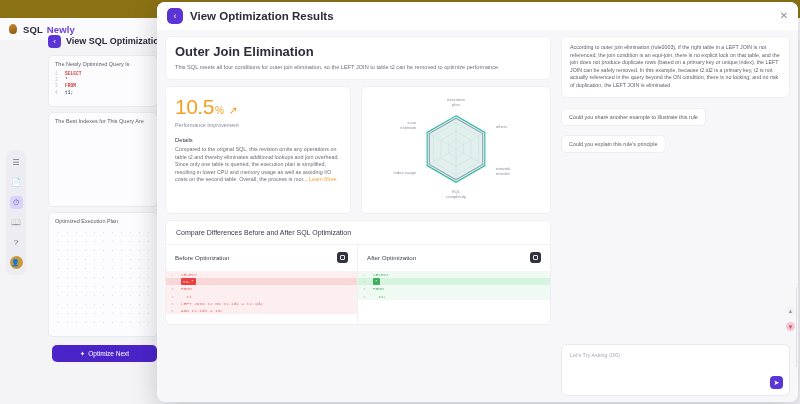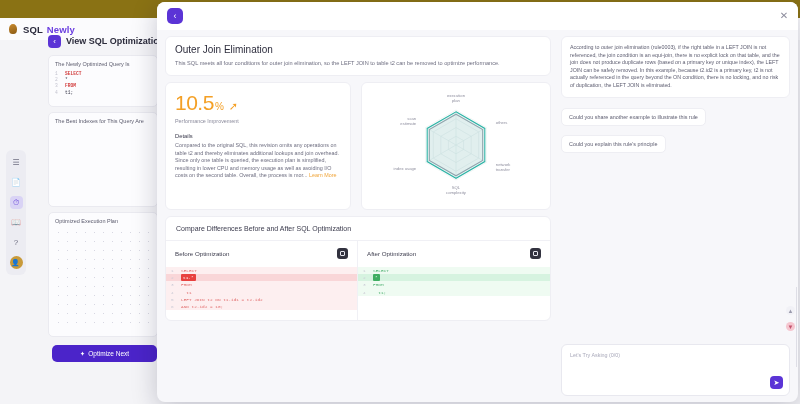--- a/index.html
+++ b/index.html
@@ -106,21 +106,21 @@
   #modal-body { display: flex; height: 372px; }
   #left-col { width: 400px; padding: 6px 6px 6px 8px; }
   #right-col { width: 241px; padding: 6px 8px 6px 4px; display: flex; flex-direction: column; }
 
   .panel {
     background: #ffffff; border: 1px solid #eeeef3; border-radius: 6px;
   }
 
   
   #ojPanel { padding: 7px 9px 8px 9px; margin-bottom: 6px; }
-  #ojTitle { font-size: 10px; color: #2d2d3d; font-weight: 400; margin-bottom: 4px; }
+  #ojTitle { font-size: 13px; color: #2d2d3d; font-weight: 700; margin-bottom: 4px; }
   #ojDesc { font-size: 5.6px; color: #6e6e80; line-height: 8px; }
 
   
   #midRow { display: flex; gap: 10px; margin-bottom: 6px; }
   #metricPanel { width: 196px; padding: 8px 9px; }
   #radarPanel { flex: 1; padding: 4px; display: flex; align-items: center; justify-content: center; }
 
   #bigNum { display: flex; align-items: baseline; gap: 1px; }
   .num-main { font-size: 21px; color: #f4a026; font-weight: 500; letter-spacing: -.5px; }
   .num-pct { font-size: 10px; color: #f4a026; font-weight: 500; }
@@ -257,20 +257,21 @@
   <div id="optimizeNext">
     <span>✦</span>
     <span>Optimize Next</span>
   </div>
 </div>
 
 <div id="modal">
 
   <div id="modal-head">
     <div id="backBtn">‹</div>
+    <div id="modal-title">View Optimization Results</div>
     <div id="closeBtn">✕</div>
   </div>
 
   <div id="modal-body">
 
     <div id="left-col">
 
       <div class="panel" id="ojPanel">
         <div id="ojTitle">Outer Join Elimination</div>
         <div id="ojDesc">This SQL meets all four conditions for outer join elimination, so the LEFT JOIN to table t2 can be removed to optimize performance.</div>

